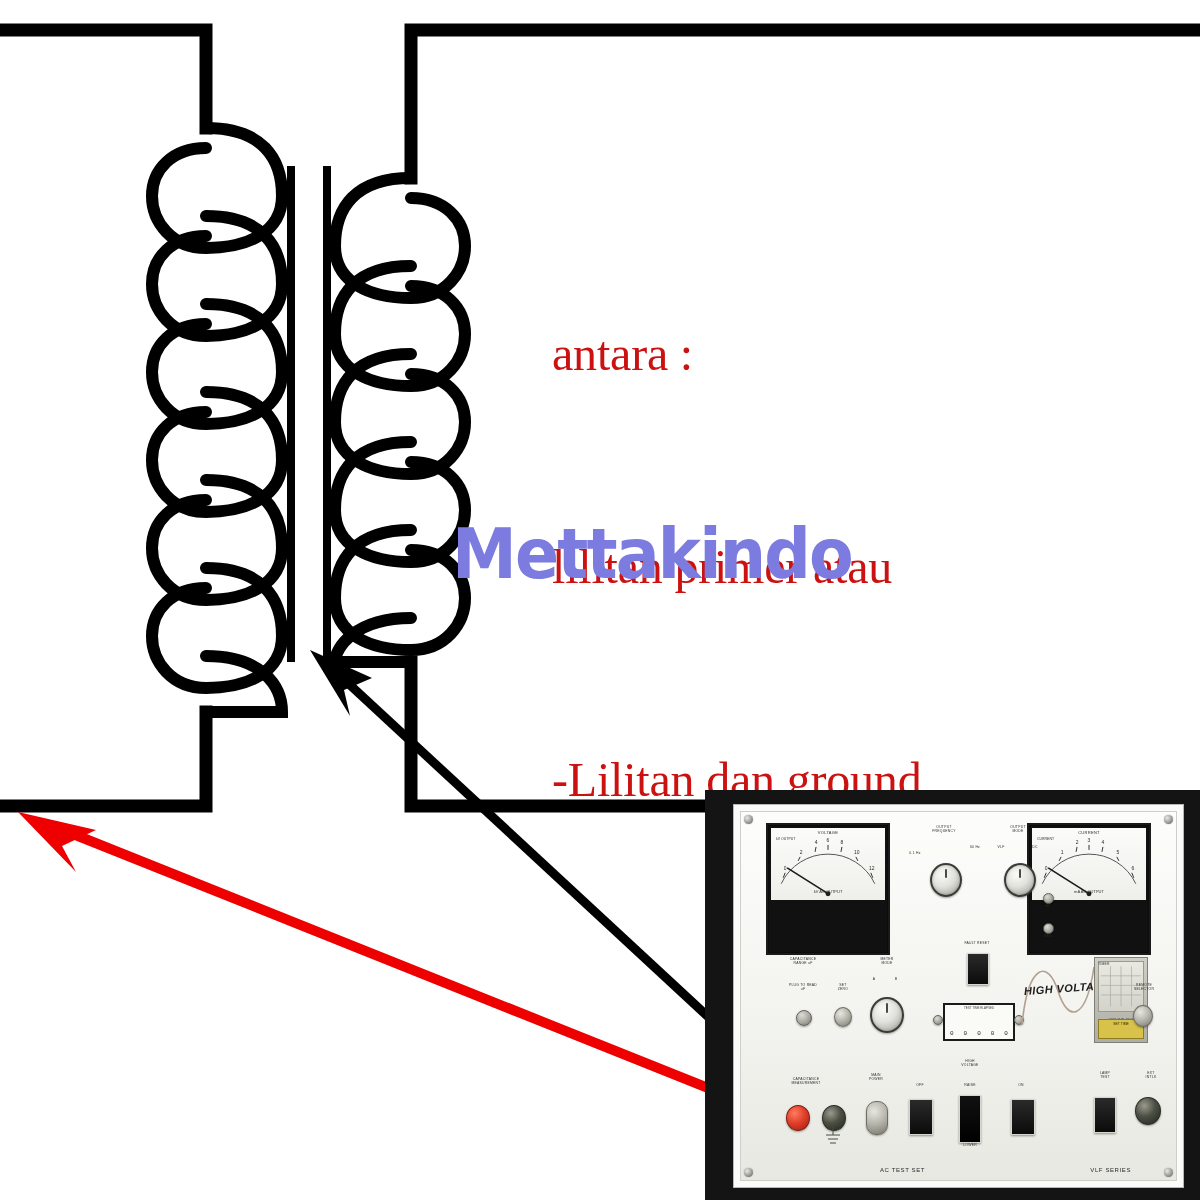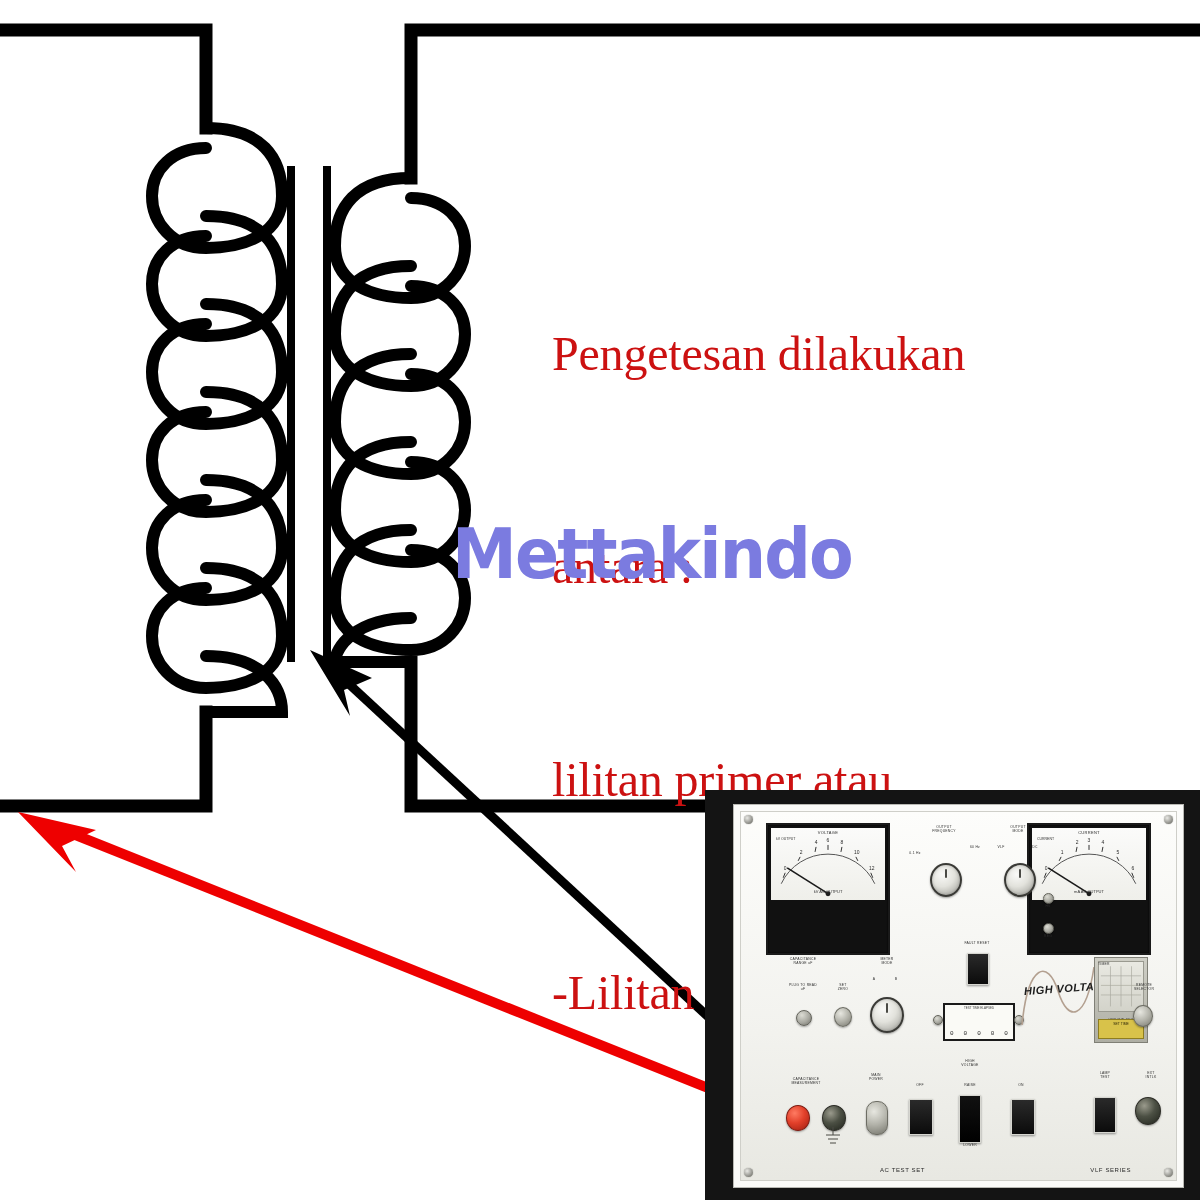--- a/index.html
+++ b/index.html
@@ -356,21 +356,20 @@
       <polygon points="310,650 372,678 344,690 350,716" fill="#000000"></polygon>
     </g>
 
     <g>
       <line x1="778" y1="1116" x2="58" y2="828" stroke="#ee0000" stroke-width="10"></line>
       <polygon points="18,812 96,830 62,846 76,872" fill="#ee0000"></polygon>
     </g>
   </svg>
 
   <div id="annotation">
-    <span class="line">Pengetesan dilakukan</span>
     <span class="line">antara :</span>
     <span class="line">lilitan primer atau</span>
     <span class="line">-Lilitan dan ground.</span>
   </div>
 
   <div id="watermark">Mettakindo</div>
 
   <div id="panel-photo">
     <div id="panel-inner">
       <div class="panel-bezel"></div>

